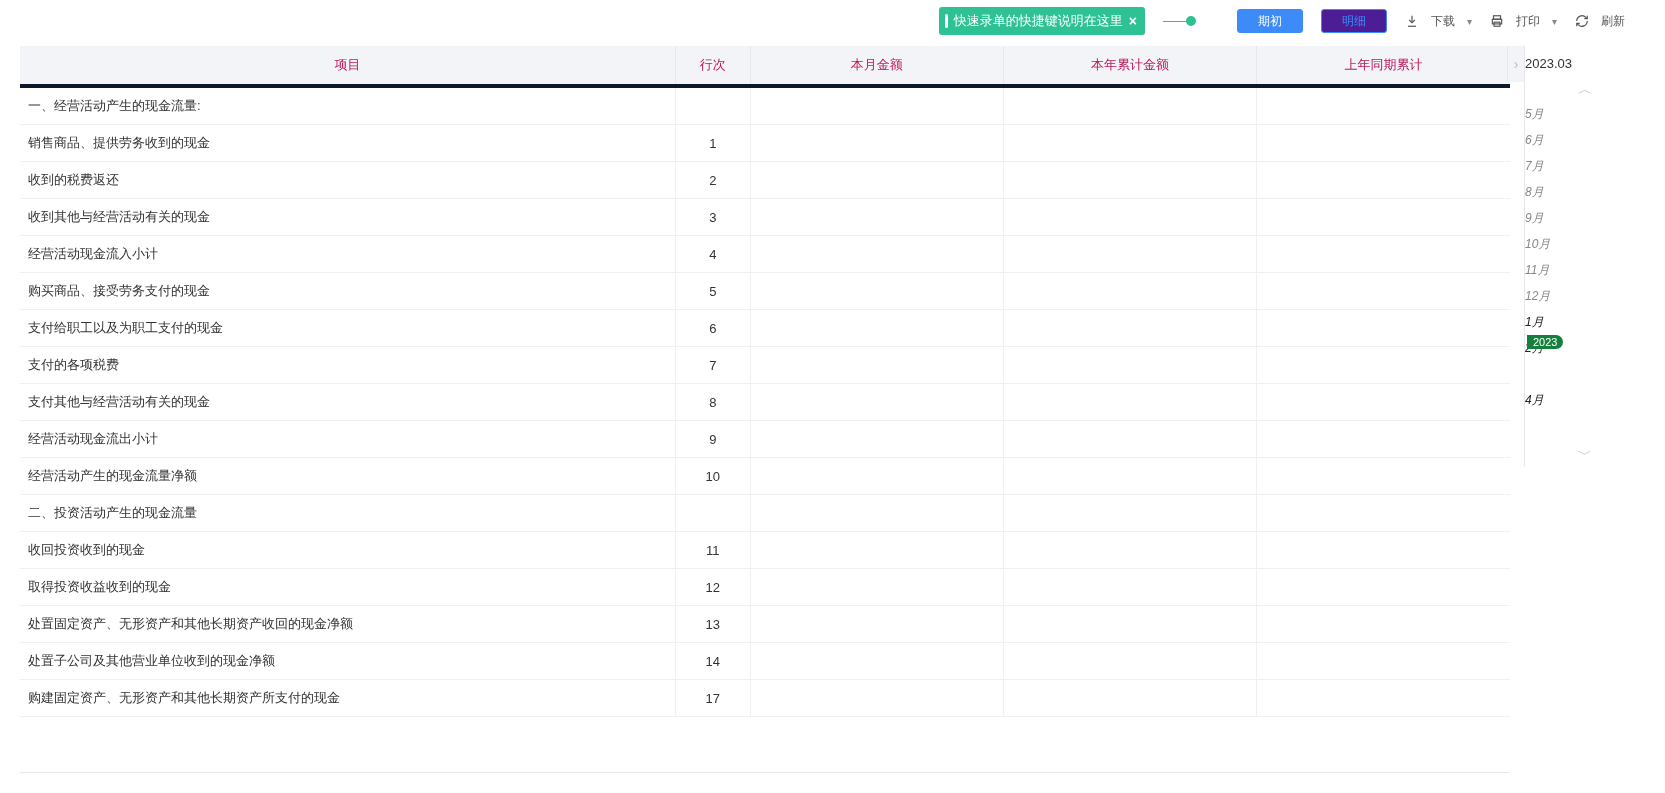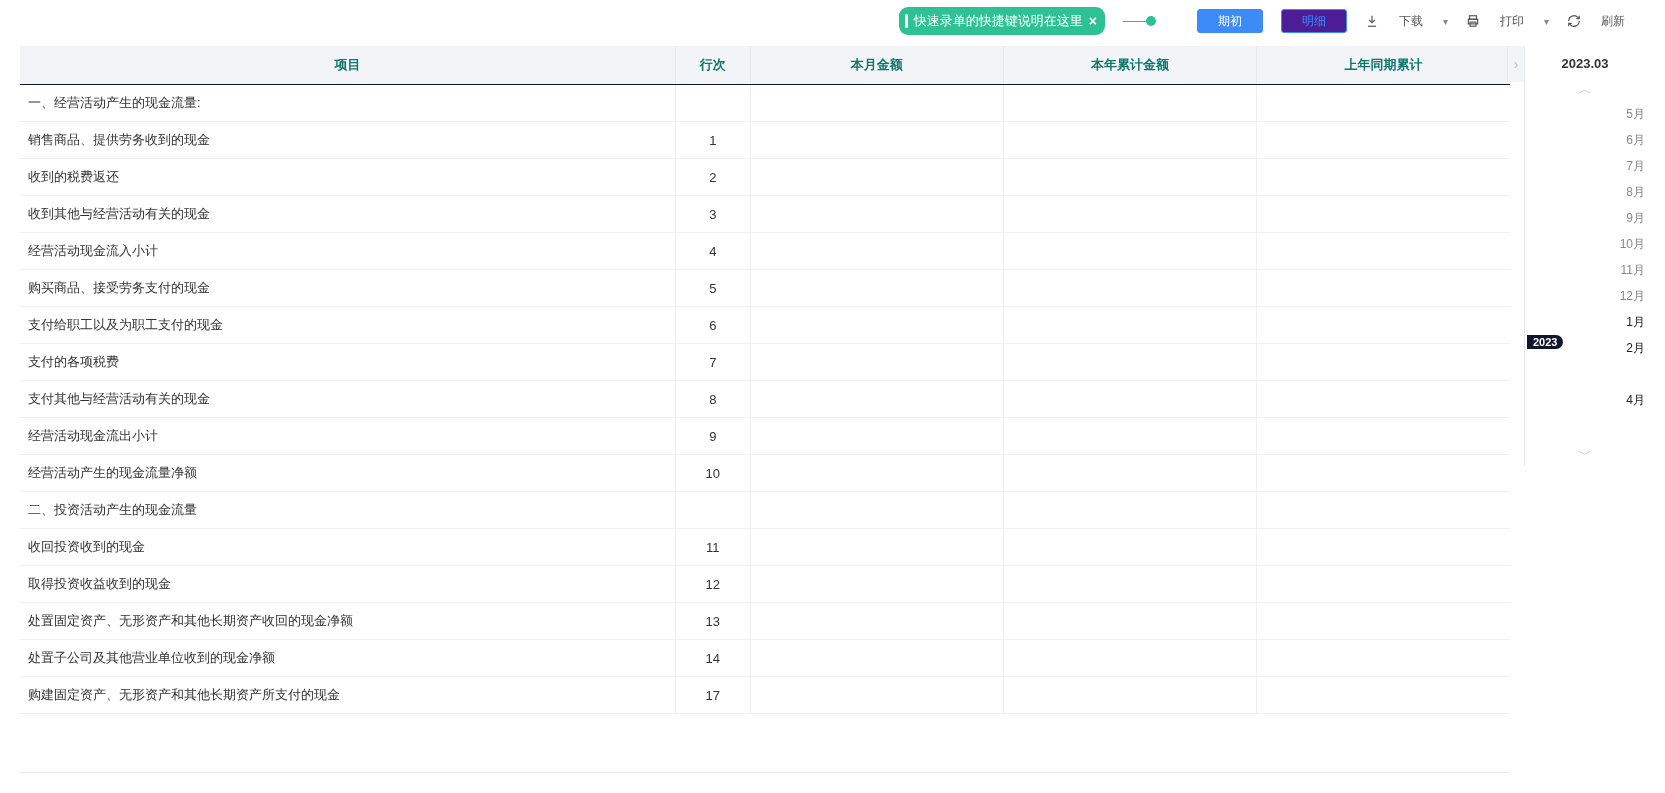--- a/index.html
+++ b/index.html
@@ -25,21 +25,21 @@
     display: flex;
     align-items: center;
     gap: 18px;
     height: 30px;
     font-size: 12px;
     color: #555;
   }
   .tip-pill {
     background: #2ec193;
     color: #fff;
-    border-radius: 9px;
+    border-radius: 3px;
     padding: 0 8px 0 6px;
     height: 28px;
     display: flex;
     align-items: center;
     gap: 6px;
     font-size: 13px;
     position: relative;
   }
   .tip-pill .bar {
     width: 3px;
@@ -80,21 +80,21 @@
     border: 1px solid #3d8bf8;
   }
   .btn-outline {
     background: #4c1d95;
     color: #3d8bf8;
     border: 1px solid #3d8bf8;
   }
   .topbar .action {
     display: flex;
     align-items: center;
-    gap: 20px;
+    gap: 12px;
     cursor: pointer;
     color: #555;
   }
   .icon-svg { width: 14px; height: 14px; display: block; }
   .chev { font-size: 10px; color: #888; }
   
   .table-wrap {
     position: absolute;
     top: 46px;
     left: 20px;
@@ -102,27 +102,27 @@
     bottom: 20px;
     border-bottom: 1px solid #e6e8eb;
   }
   table {
     width: 100%;
     border-collapse: collapse;
     table-layout: fixed;
   }
   thead th {
     background: #f2f4f7;
-    color: #0f766e;
-    font-weight: 700;
+    color: #be185d;
+    font-weight: 400;
     font-size: 13px;
     text-align: center;
     padding: 10px 6px;
     border-right: 1px solid #e6e8eb;
-    border-bottom: 1px solid #0f172a;
+    border-bottom: 4px solid #0f172a;
     position: sticky;
     top: 0;
   }
   thead th:last-child { border-right: none; }
   tbody td {
     border-right: 1px solid #eef0f3;
     border-bottom: 1px solid #eef0f3;
     padding: 9px 8px;
     font-size: 13px;
     color: #333;
@@ -166,45 +166,44 @@
     right: 20px;
     width: 120px;
     border-left: 1px solid #e6e8eb;
     box-shadow: -1px 0 0 #fff inset;
     display: flex;
     flex-direction: column;
     height: 420px;
     font-size: 12px;
   }
   .side .period-title {
-    text-align: center;
     padding: 10px 0;
     color: #333;
     font-size: 13px;
-    font-weight: bold;
   }
   .side .arrow {
     text-align: center;
     color: #c7cad0;
     font-size: 14px;
     height: 20px;
     cursor: pointer;
   }
   .side .months {
     flex: 1;
     overflow: hidden;
     position: relative;
   }
   .side .mitem {
-    text-align: right;
+    text-align: left;
     color: #888;
     height: 26px;
     line-height: 26px;
     cursor: pointer;
     position: relative;
+    font-style: italic;
   }
   .side .mitem.current-year {
     color: #222;
   }
   .side .mitem.selected {
     color: #fff;
   }
   .side .mitem.selected::before {
     content: "";
     position: absolute;
@@ -215,27 +214,27 @@
     background: #3d8bf8;
     border-radius: 11px;
     transform: translate(-50%, -50%);
     z-index: -1;
   }
   .side .mitem .txt { position: relative; z-index: 1; }
   .side .year-badge {
     position: absolute;
     left: 2px;
     top: 234px;
-    background: #0f172a;
+    background: #15803d;
     color: #fff;
     font-size: 11px;
     padding: 1px 6px;
     border-radius: 0 9px 9px 0;
     z-index: 3;
-    font-weight: 700;
+    font-weight: 400;
   }
 </style>
 </head>
 <body>
 
 <div class="app">
 
   <div class="topbar">
     <div class="tip-pill">
       <span class="bar"></span>

